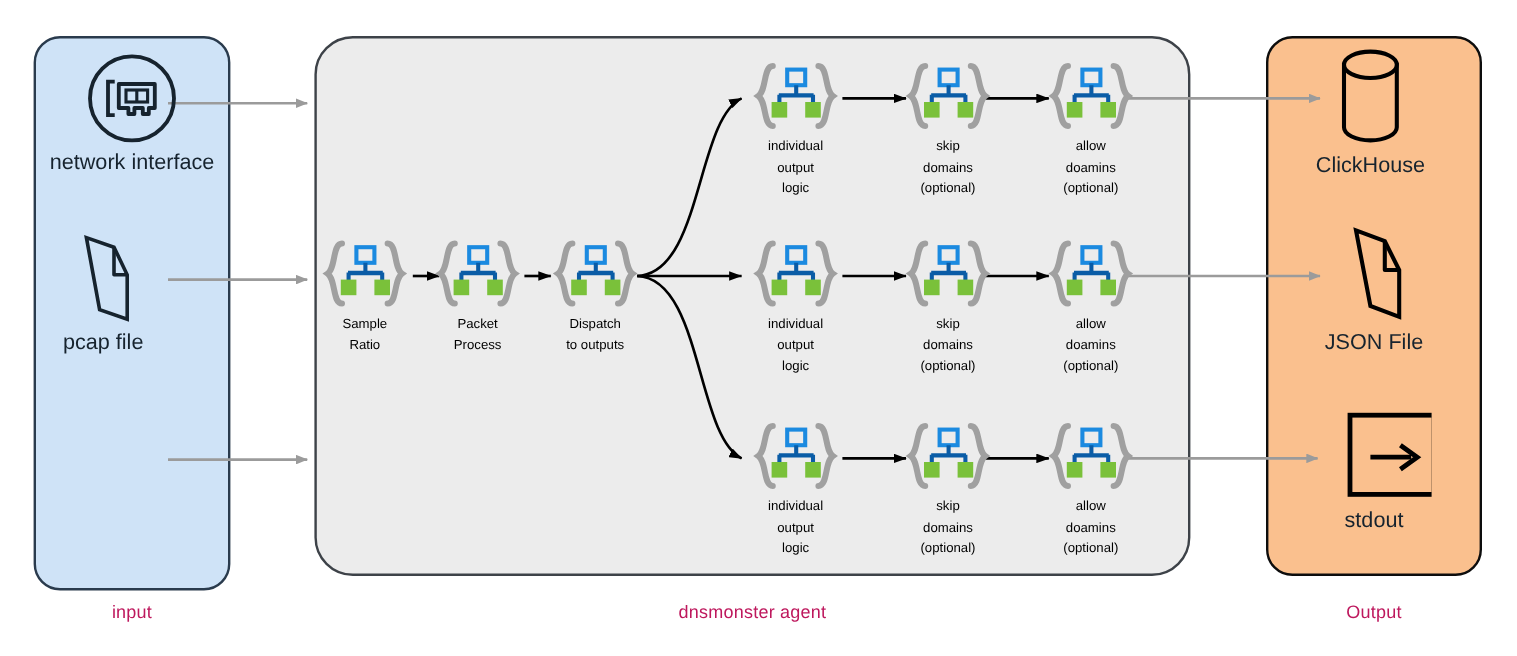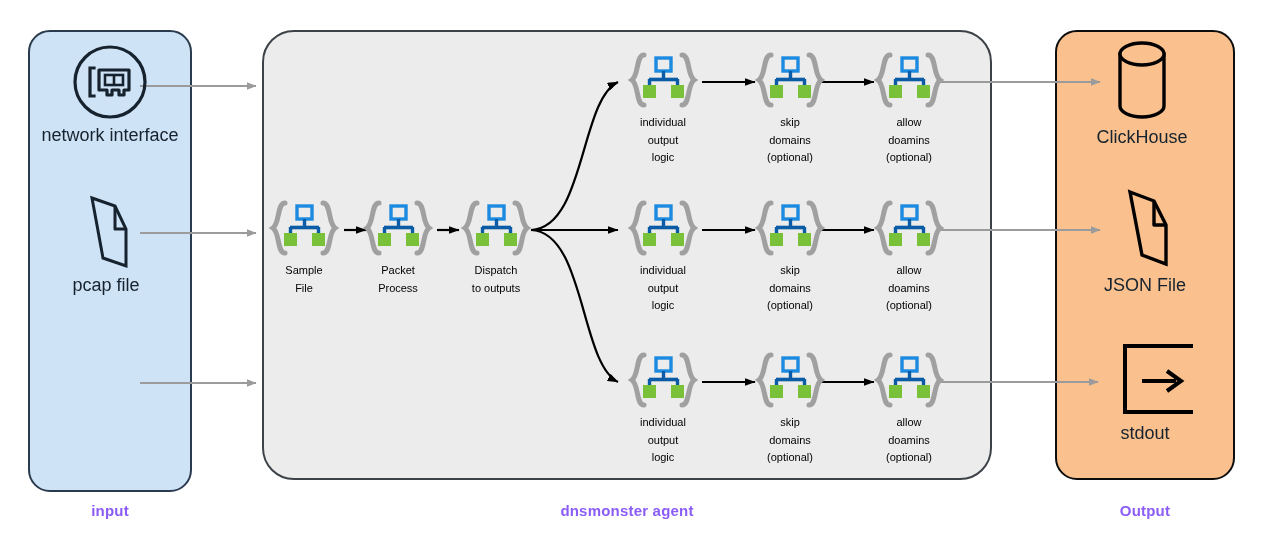--- a/index.html
+++ b/index.html
@@ -19,22 +19,22 @@
   }
   .panel-agent{
     left:262px;top:30px;width:730px;height:450px;
     background:#ececec;border:2px solid #3d4248;border-radius:32px;
   }
   .panel-output{
     left:1055px;top:30px;width:180px;height:450px;
     background:#fac08e;border:2px solid #0d0d0d;border-radius:22px;
   }
   .group-caption{
-    position:absolute;text-align:center;font-weight:bold;font-size:15px;
-    color:#8b5cf6;letter-spacing:.2px;
+    position:absolute;text-align:center;font-weight:normal;font-size:15px;
+    color:#be185d;letter-spacing:.2px;
   }
   .cap-input{left:28px;top:502px;width:164px;}
   .cap-agent{left:262px;top:502px;width:730px;}
   .cap-output{left:1055px;top:502px;width:180px;}
 
   .node{position:absolute;text-align:center;z-index:3;}
   .node-label{
     font-size:11px;line-height:17.5px;color:#000;white-space:pre-line;
     margin-top:3px;
   }
@@ -99,21 +99,21 @@
     <svg class="io-ico" width="80" height="80" viewBox="0 0 80 80">
       <circle cx="40" cy="40" r="35" fill="none" stroke="#16232e" stroke-width="3.2"></circle>
       <path d="M24,26 L20,26 L20,54 L24,54" fill="none" stroke="#16232e" stroke-width="3.2" stroke-linecap="square"></path>
       <path d="M29,28 L59,28 L59,48 L54,48 L54,53 L49,53 L49,48 L42,48 L42,53 L37,53 L37,48 L29,48 Z" fill="none" stroke="#16232e" stroke-width="3.2" stroke-linejoin="round"></path>
       <rect x="35" y="33" width="18" height="10" fill="none" stroke="#16232e" stroke-width="2.6"></rect>
       <line x1="44" y1="33" x2="44" y2="43" stroke="#16232e" stroke-width="2.6"></line>
     </svg>
     <div class="io-label">network interface</div>
   </div>
 
-  <div class="node" style="left:38px;top:192px;width:136px;">
+  <div class="node" style="left:18px;top:192px;width:136px;">
     <svg class="io-ico" width="80" height="80" viewBox="0 0 80 80">
       <path d="M27,8 L48,14 L48,34 L60,38 L60,72 L39,66 L39,28 L27,24 Z" fill="none" stroke="#16232e" stroke-width="0"></path>
       <path d="M26,6 L49,14 L60,37 L60,74 L37,66 Z" fill="#cfe3f7" stroke="#16232e" stroke-width="3"></path>
       <path d="M49,14 L49,37 L60,37" fill="none" stroke="#16232e" stroke-width="3" stroke-linejoin="round"></path>
     </svg>
     <div class="io-label">pcap file</div>
   </div>
 
 
   <div class="node" style="left:258px;top:197px;width:92px;">
@@ -122,21 +122,21 @@
       <path d="M55,6 C63,6 60,26 67,31 C60,36 63,56 55,56" fill="none" stroke="#a0a0a0" stroke-width="5" stroke-linecap="round"></path>
       <rect x="29" y="9" width="15" height="13" fill="none" stroke="#1b8ae0" stroke-width="3.4"></rect>
       <path d="M36.5,22 L36.5,30" stroke="#0a5ca6" stroke-width="3.4" fill="none"></path>
       <path d="M22,30.5 L51,30.5" stroke="#0a5ca6" stroke-width="3.6" fill="none"></path>
       <path d="M22.5,30 L22.5,37" stroke="#0a5ca6" stroke-width="3.4" fill="none"></path>
       <path d="M50.5,30 L50.5,37" stroke="#0a5ca6" stroke-width="3.4" fill="none"></path>
       <rect x="16" y="36" width="13" height="13" fill="#7ac13a"></rect>
       <rect x="44" y="36" width="13" height="13" fill="#7ac13a"></rect>
     </svg>
     <div class="node-label">Sample
-File</div>
+Ratio</div>
   </div>
 
   <div class="node" style="left:352px;top:197px;width:92px;">
     <svg class="sitemap" width="72" height="62" viewBox="0 0 72 62">
       <path d="M17,6 C9,6 12,26 5,31 C12,36 9,56 17,56" fill="none" stroke="#a0a0a0" stroke-width="5" stroke-linecap="round"></path>
       <path d="M55,6 C63,6 60,26 67,31 C60,36 63,56 55,56" fill="none" stroke="#a0a0a0" stroke-width="5" stroke-linecap="round"></path>
       <rect x="29" y="9" width="15" height="13" fill="none" stroke="#1b8ae0" stroke-width="3.4"></rect>
       <path d="M36.5,22 L36.5,30" stroke="#0a5ca6" stroke-width="3.4" fill="none"></path>
       <path d="M22,30.5 L51,30.5" stroke="#0a5ca6" stroke-width="3.6" fill="none"></path>
       <path d="M22.5,30 L22.5,37" stroke="#0a5ca6" stroke-width="3.4" fill="none"></path>

